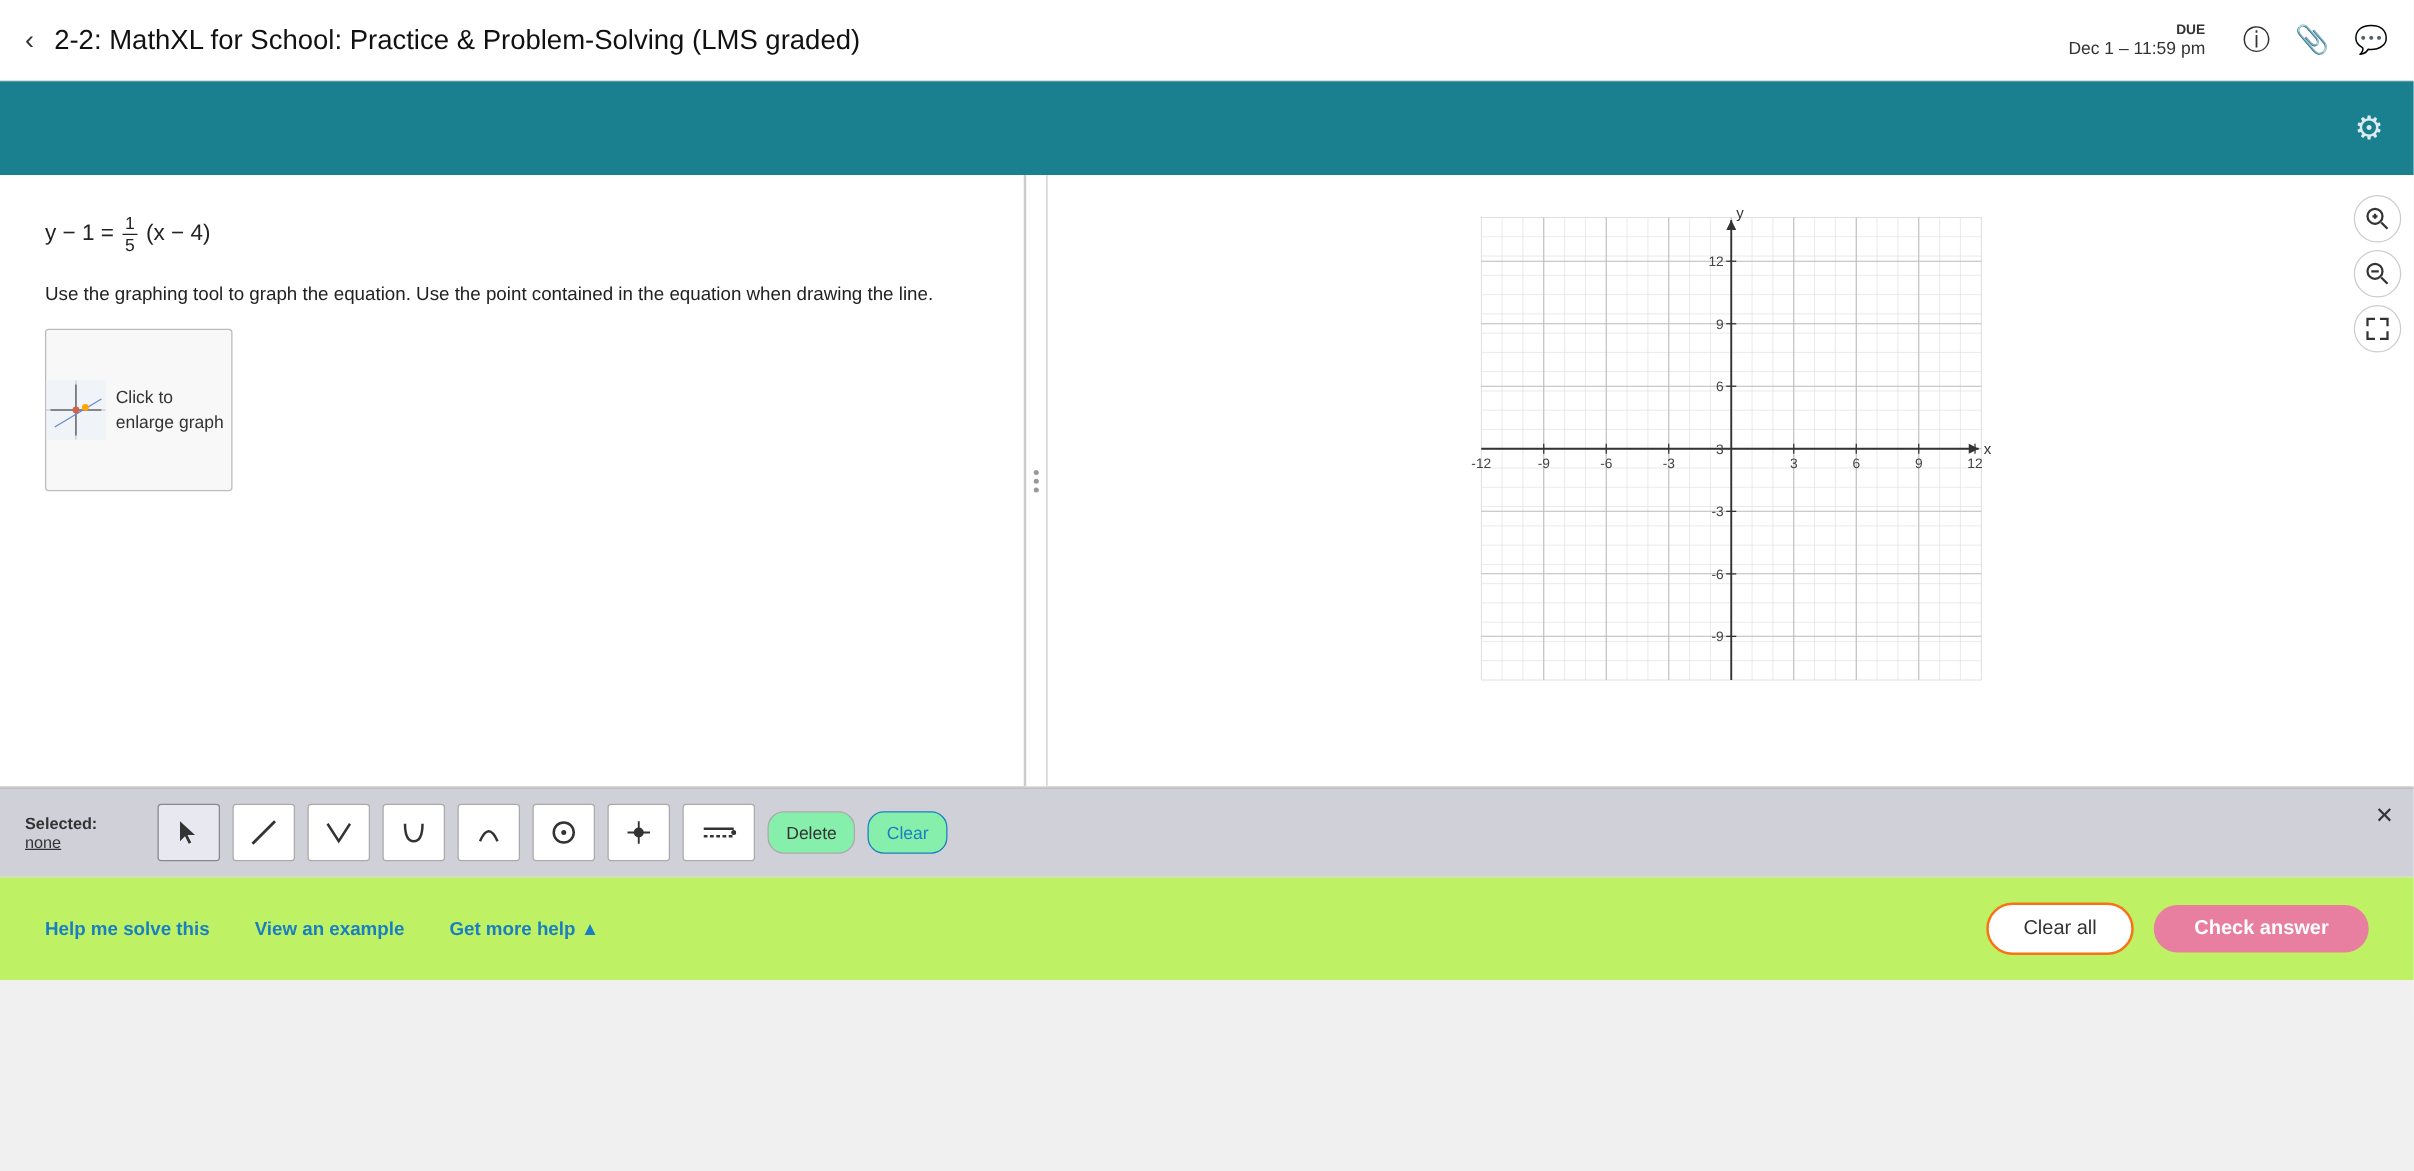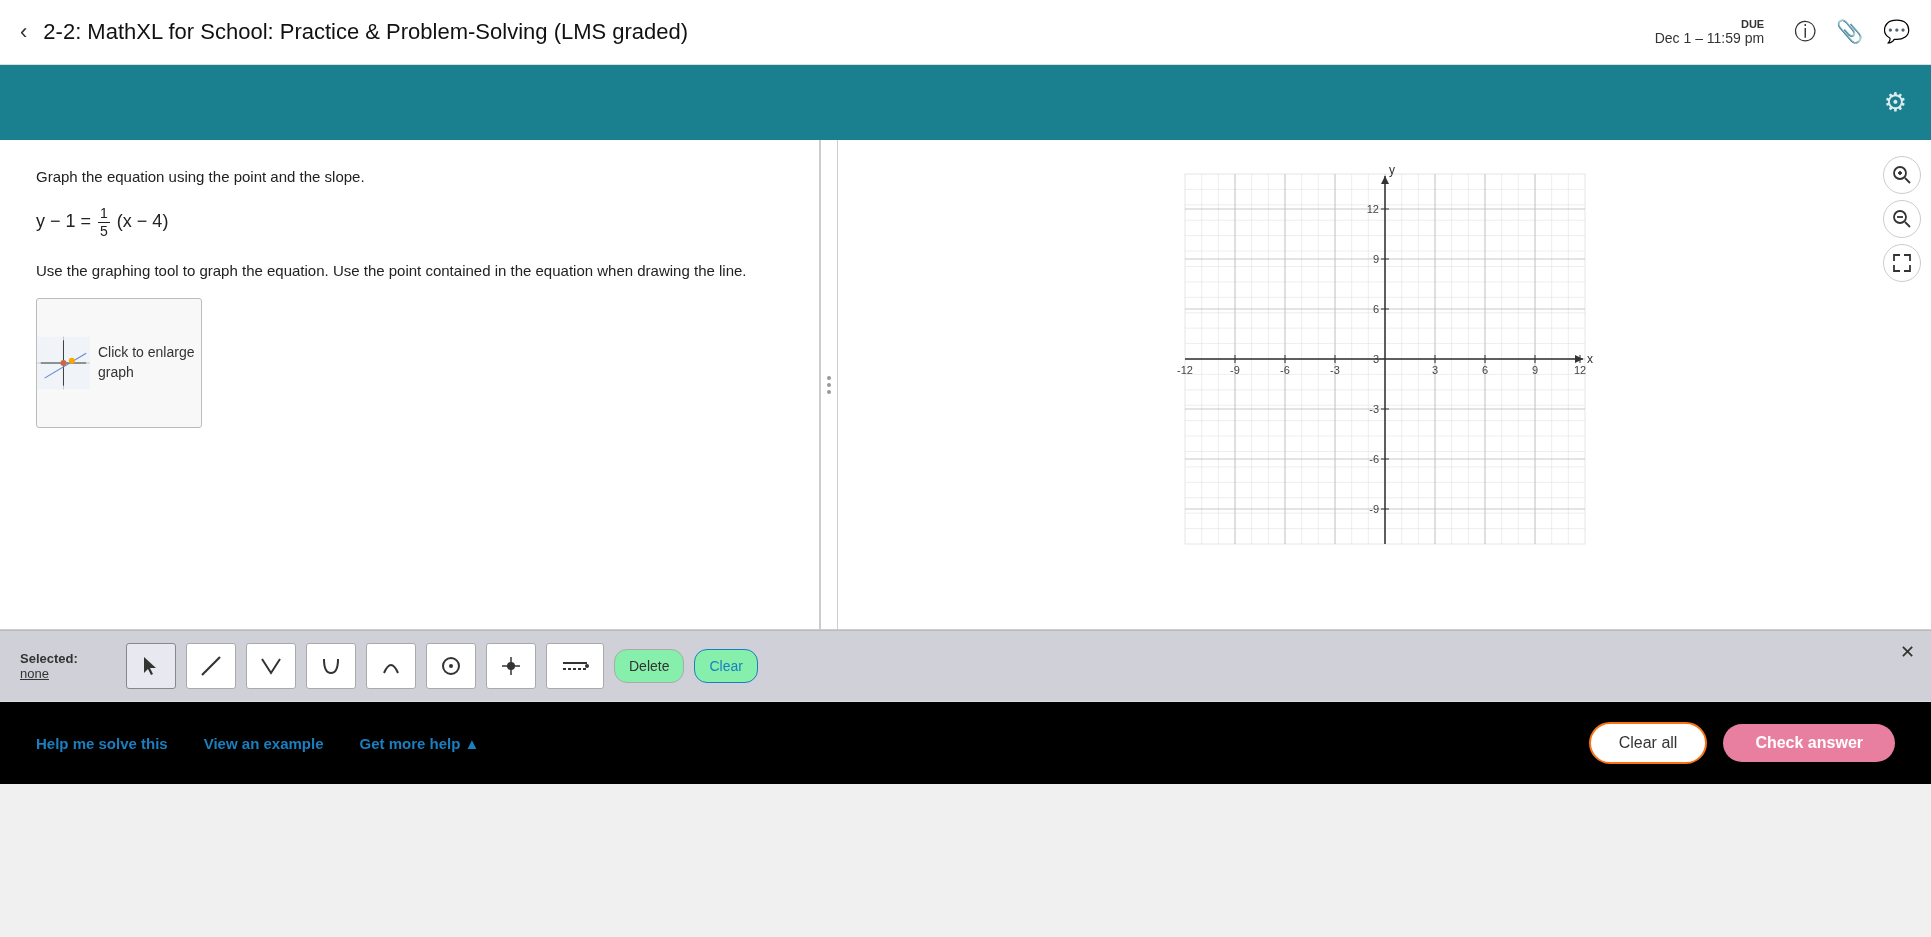--- a/index.html
+++ b/index.html
@@ -118,21 +118,21 @@
       line-height: 1.2;
       padding: 0 2px;
     }
     .instruction-text {
       font-size: 15px;
       color: #222;
       margin-bottom: 16px;
       line-height: 1.5;
     }
     .graph-thumbnail {
-      width: 166px;
+      width: 150px;
       height: 130px;
       border: 1px solid #bbb;
       background: #f8f8f8;
       display: flex;
       align-items: center;
       justify-content: center;
       cursor: pointer;
       position: relative;
       border-radius: 3px;
     }
@@ -270,21 +270,21 @@
       border-radius: 13px;
       color: #333;
     }
     .toolbar-clear-btn {
       color: #1a7fc0;
       border-color: #1a7fc0;
     }
 
     
     .bottom-bar {
-      background: #000000;
+      background: #bef264;
       padding: 20px 36px;
       display: flex;
       align-items: center;
       gap: 36px;
       border-top: 1px solid #ddd;
     }
     .help-link {
       font-size: 15px;
       color: #1a7fc0;
       font-weight: bold;
@@ -336,21 +336,20 @@
   </div>
 </div>
 
 <div class="teal-banner">
   <span class="settings-icon">⚙</span>
 </div>
 
 <div class="main-content">
 
   <div class="left-panel">
-    <div class="problem-text">Graph the equation using the point and the slope.</div>
 
     <div class="equation-block">
       <span>y − 1 = </span>
       <span class="fraction">
         <span class="numerator">1</span>
         <span class="denominator">5</span>
       </span>
       <span>(x − 4)</span>
     </div>
 

